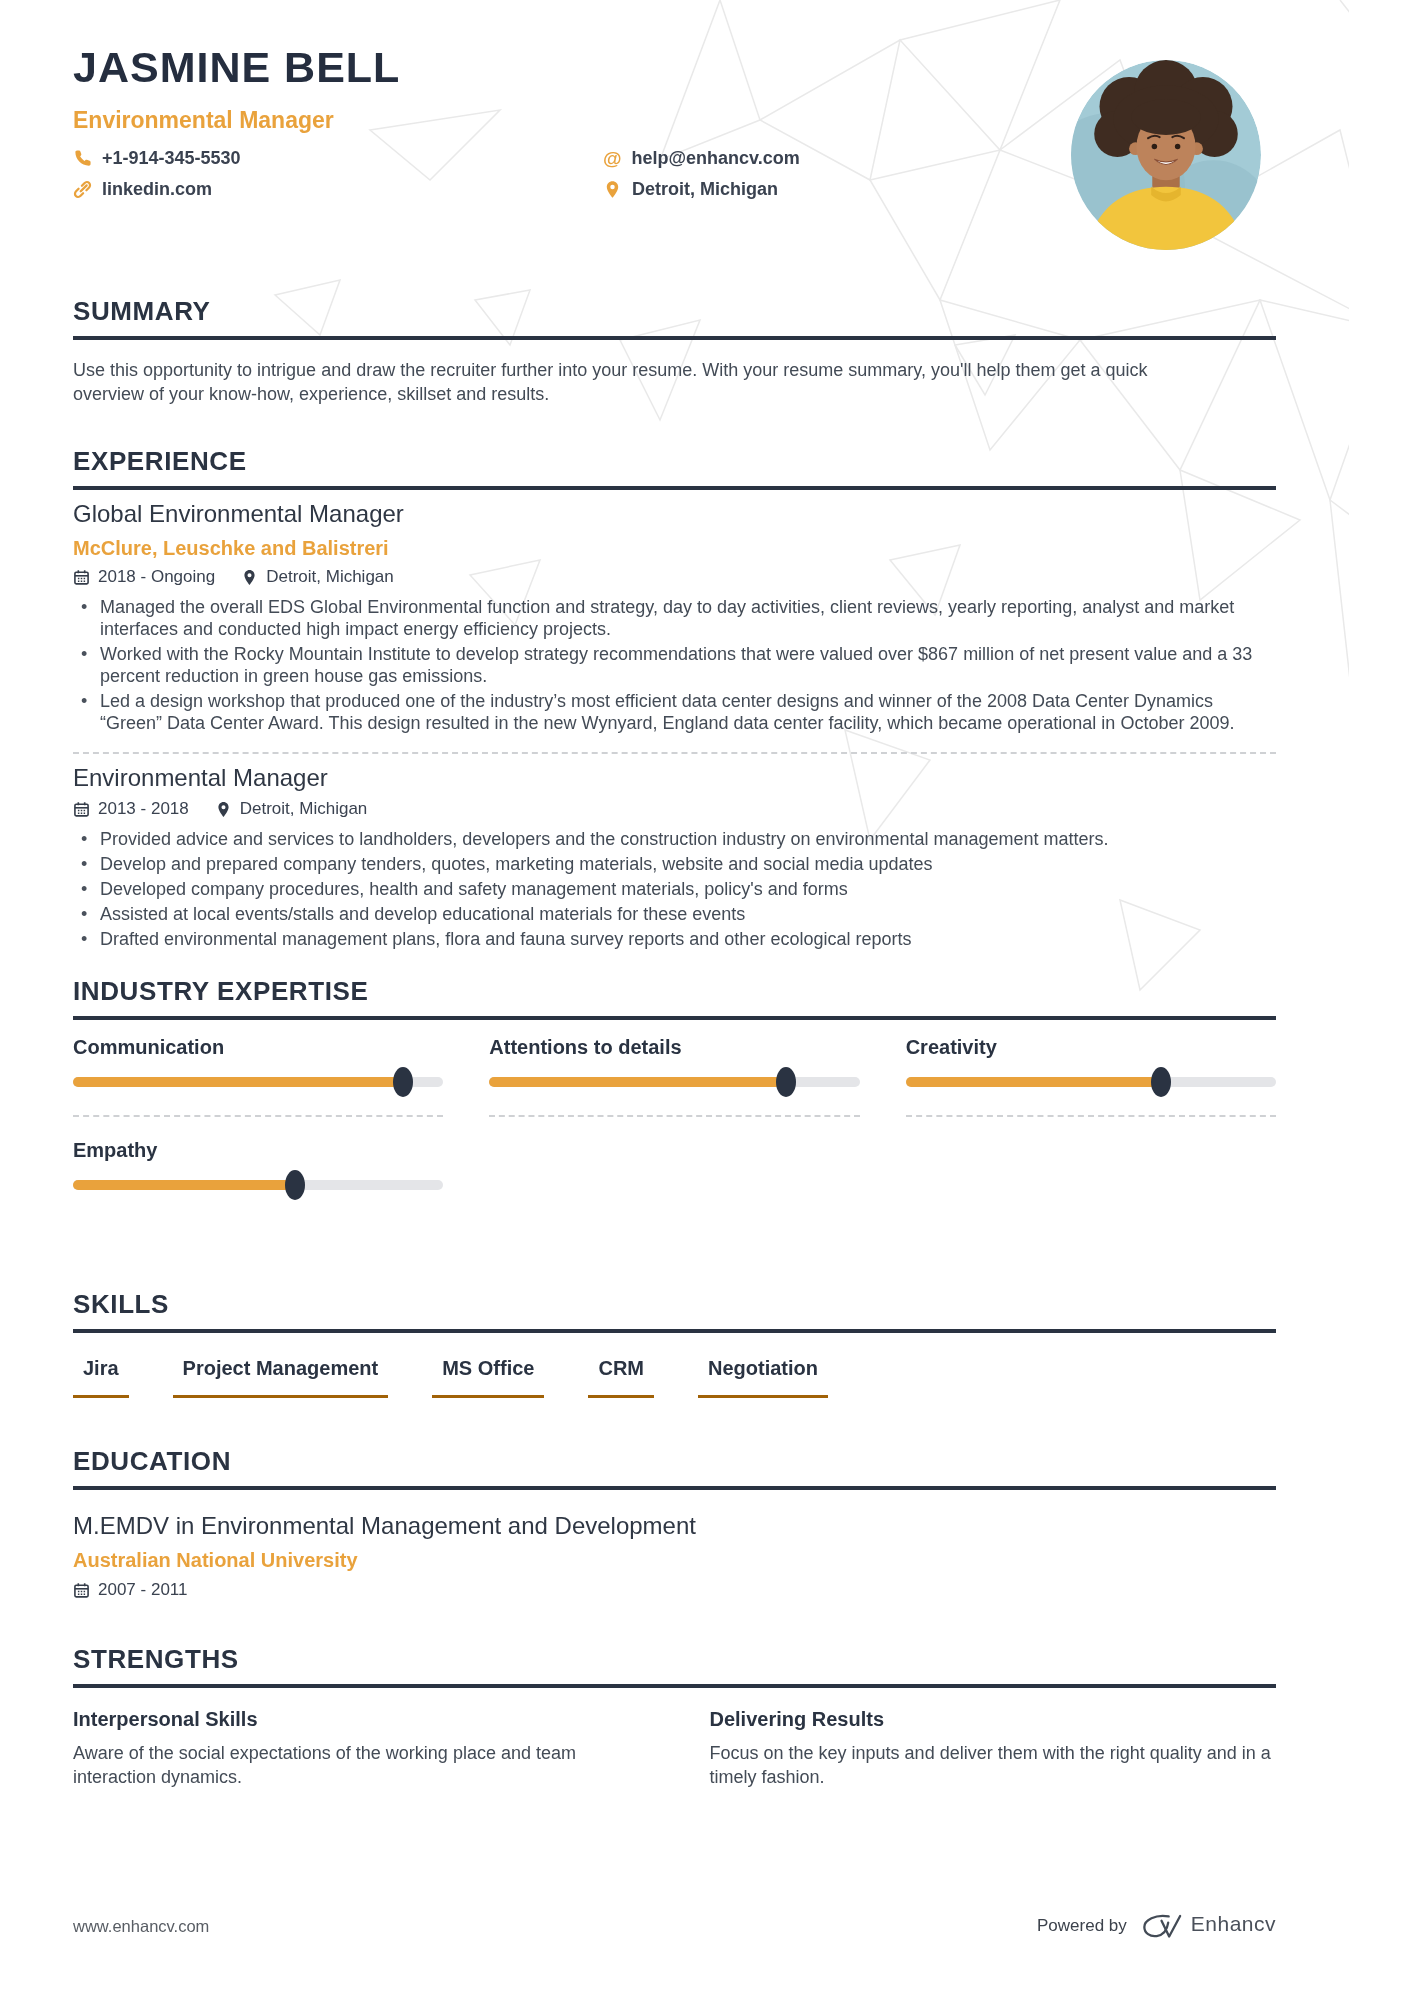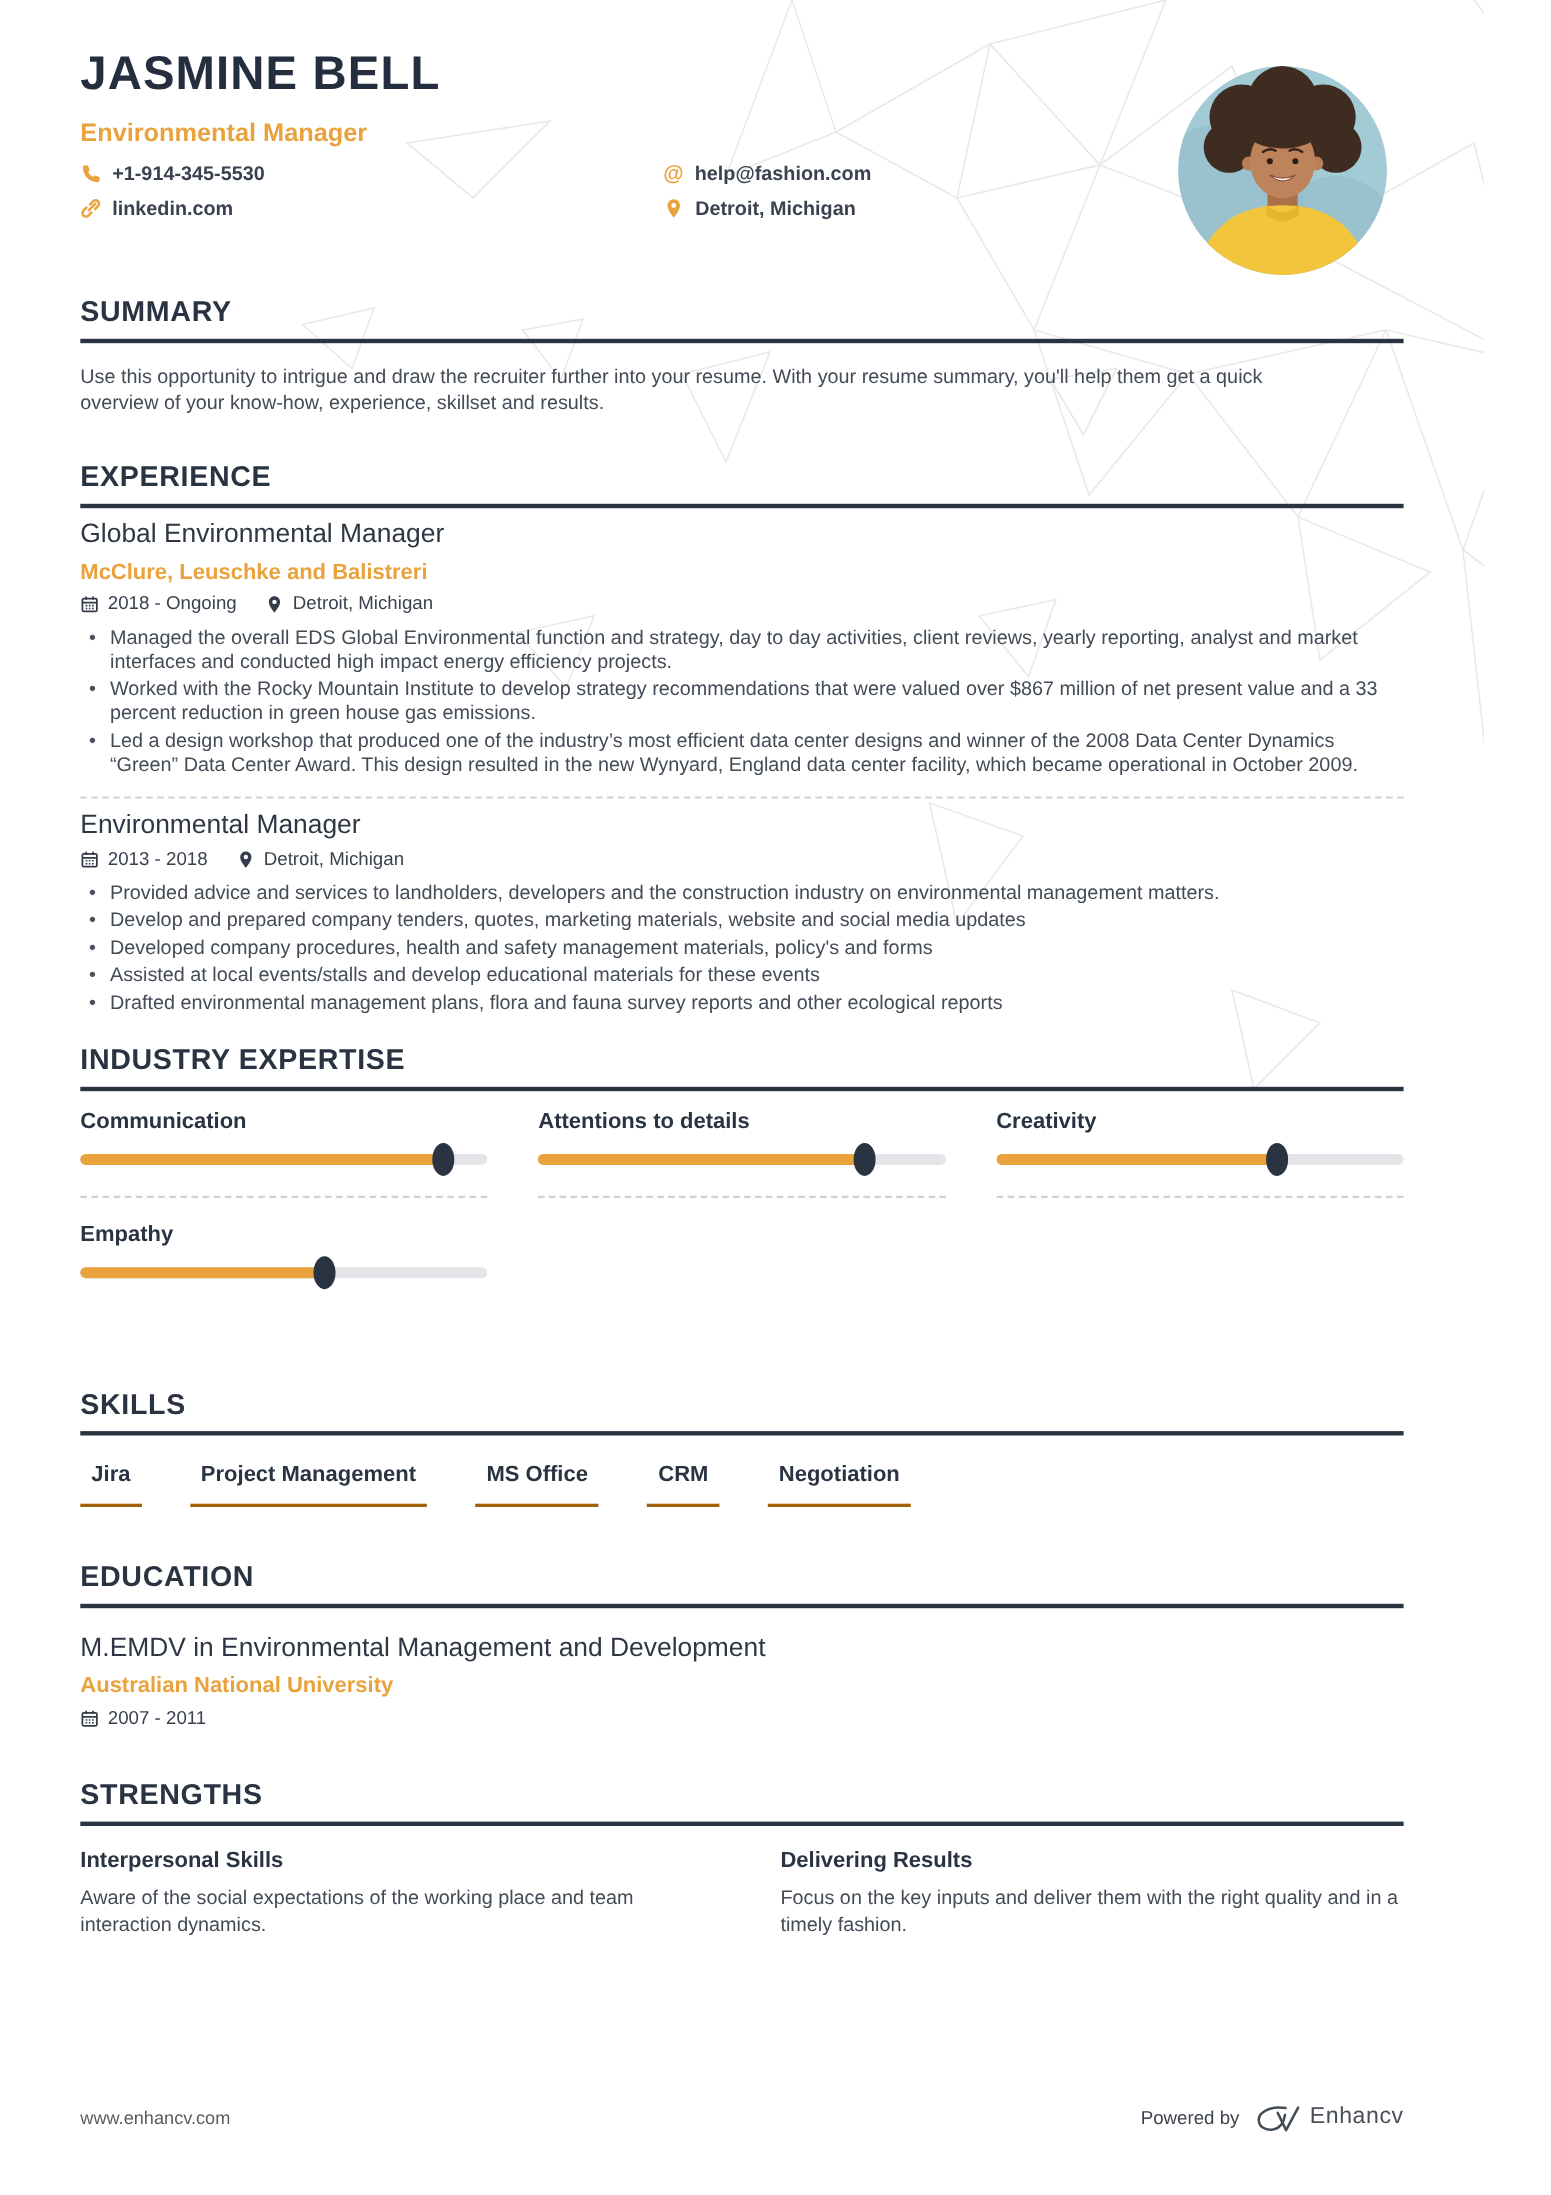--- a/index.html
+++ b/index.html
@@ -49,21 +49,21 @@
   }
 
   
   section{position:relative;}
   .sec-head{
     font-size:26px;font-weight:bold;color:var(--navy);
     letter-spacing:0.6px;
     padding-bottom:9px;
     border-bottom:4px solid var(--navy);
   }
-  .sec-summary{margin-top:68px;}
+  .sec-summary{margin-top:96px;}
   .summary-text{
     margin-top:18px;font-size:18px;line-height:24px;color:var(--body);
     max-width:1150px;
   }
 
   .sec-experience{margin-top:40px;}
   .job{margin-top:10px;}
   .job + .job-sep{margin:18px 0 2px 0;border-top:2px dashed var(--dash);}
   .job-title{font-size:24px;color:#2f3744;}
   .job-company{margin-top:9px;font-size:20px;font-weight:bold;color:var(--accent);}
@@ -172,21 +172,21 @@
           <span class="ico">
             <svg viewBox="0 0 16 16" width="19" height="19" fill="currentColor">
                 <path d="M3.4 1.2 C2.6 1.2 2 1.9 2 2.6 C2 9 7 14 13.4 14 C14.1 14 14.8 13.4 14.8 12.6 L14.8 10.9 C14.8 10.4 14.5 10 14 9.8 L11.7 9 C11.3 8.9 10.8 9 10.5 9.3 L9.8 10 C8.2 9.2 6.8 7.8 6 6.2 L6.7 5.5 C7 5.2 7.1 4.7 7 4.3 L6.2 2 C6 1.5 5.6 1.2 5.1 1.2 Z"></path>
               </svg>
           </span>
           <span>+1-914-345-5530</span>
         </div>
 
         <div class="contact-item">
           <span class="at-glyph">@</span>
-          <span>help@fashion.com</span>
+          <span>help@enhancv.com</span>
         </div>
 
         <div class="contact-item">
           <span class="ico">
             <svg viewBox="0 0 16 16" width="19" height="19" fill="none" stroke="currentColor" stroke-width="1.9" stroke-linecap="round">
                 <path d="M6.5 9.5 L11.5 4.5"></path>
                 <path d="M7.5 4.8 L9.6 2.7 C10.8 1.5 12.6 1.5 13.6 2.5 C14.6 3.5 14.6 5.3 13.4 6.5 L11.3 8.6"></path>
                 <path d="M8.5 11.2 L6.4 13.3 C5.2 14.5 3.4 14.5 2.4 13.5 C1.4 12.5 1.4 10.7 2.6 9.5 L4.7 7.4"></path>
               </svg>
           </span>

